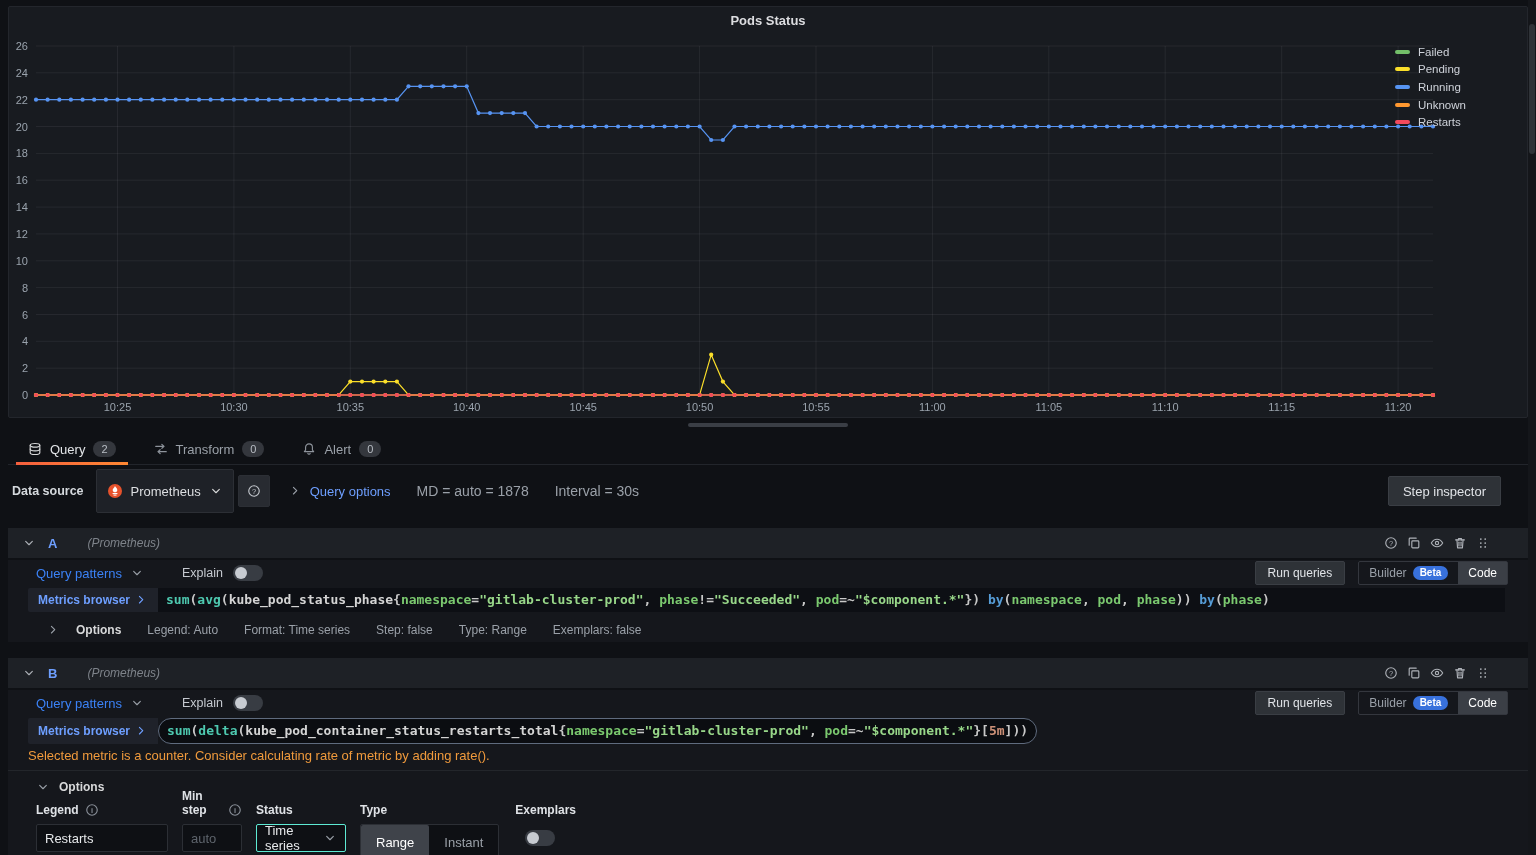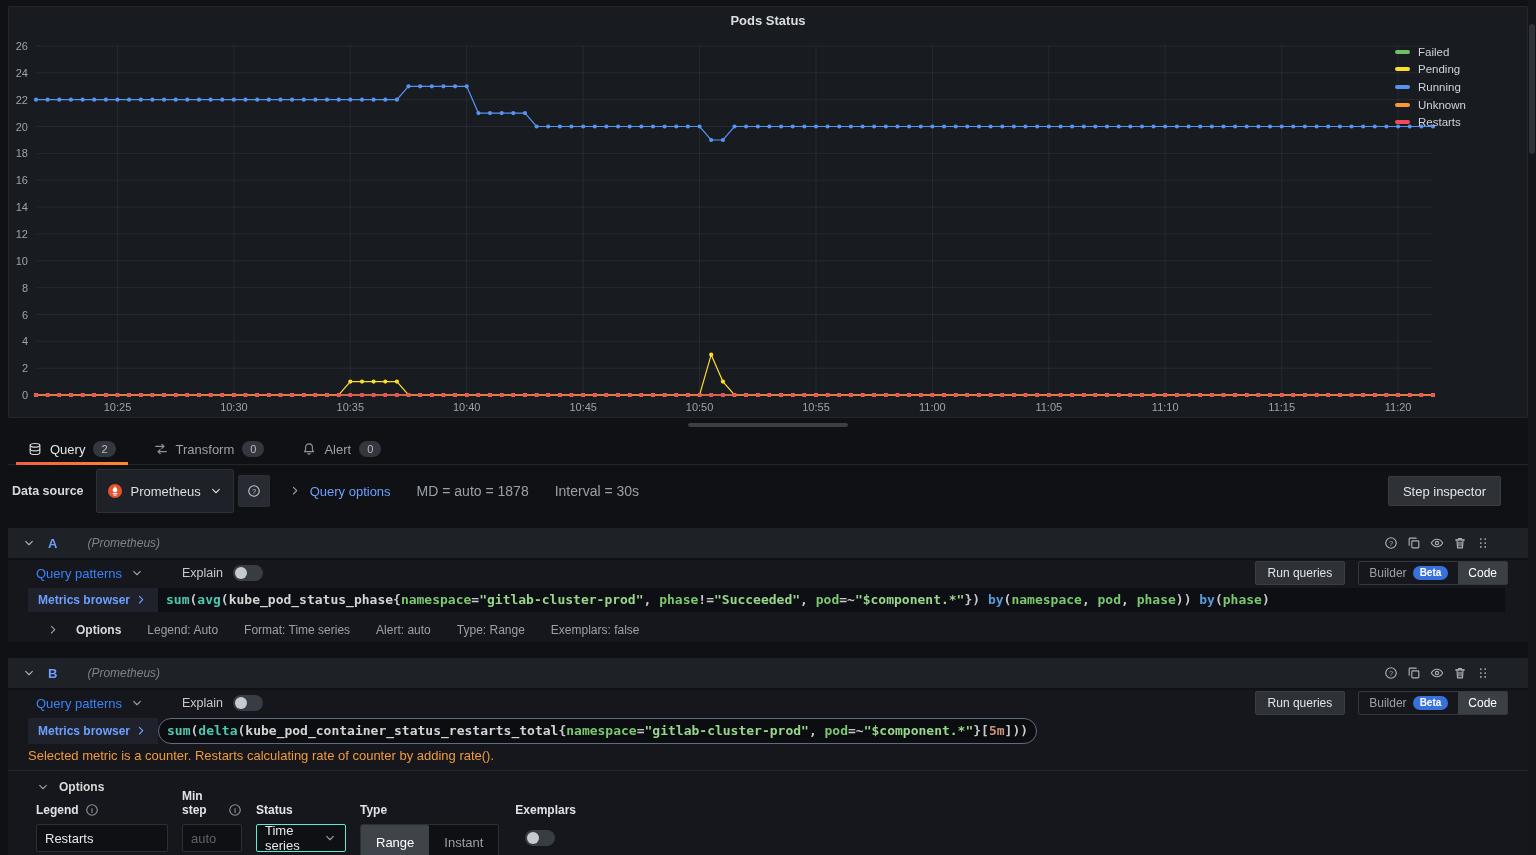--- a/index.html
+++ b/index.html
@@ -973,21 +973,21 @@
       <div class="qsummary">
         <span class="icon">
             <svg width="14" height="14" viewBox="0 0 16 16" fill="none" stroke="currentColor" stroke-width="1.3" stroke-linecap="round" stroke-linejoin="round">
               <path d="M6.2 3.8 10 7.6l-3.8 3.8"></path>
             </svg>
           </span>
         <span class="opt-title">Options</span>
         <span id="summary-a" style="display:flex;gap:26px">
             <span>Legend: Auto</span>
             <span>Format: Time series</span>
-            <span>Alert: auto</span>
+            <span>Step: false</span>
             <span>Type: Range</span>
             <span>Exemplars: false</span>
           </span>
       </div>
     </div>
   </div>
 
   <div class="qrow b">
     <div class="qhead">
       <span class="icon">
@@ -1065,21 +1065,21 @@
         <button class="mbrowser">
           <span>Metrics browser</span>
           <span class="icon">
               <svg width="14" height="14" viewBox="0 0 16 16" fill="none" stroke="currentColor" stroke-width="1.3" stroke-linecap="round" stroke-linejoin="round">
                 <path d="M6.2 3.8 10 7.6l-3.8 3.8"></path>
               </svg>
             </span>
         </button>
         <div class="code focused" id="expr-b"><span class="tk-fn">sum</span><span class="tk-p">(</span><span class="tk-fn">delta</span><span class="tk-p">(</span><span class="tk-metric">kube_pod_container_status_restarts_total</span><span class="tk-p">{</span><span class="tk-lbl">namespace</span><span class="tk-p">=</span><span class="tk-str">"gitlab-cluster-prod"</span><span class="tk-p">, </span><span class="tk-lbl">pod</span><span class="tk-p">=~</span><span class="tk-str">"$component.*"</span><span class="tk-p">}</span><span class="tk-p">[</span><span class="tk-dur">5m</span><span class="tk-p">]</span><span class="tk-p">)</span><span class="tk-p">)</span></div>
       </div>
-      <div class="warning">Selected metric is a counter. Restarts calculating rate of counter by adding rate().</div>
+      <div class="warning">Selected metric is a counter. Consider calculating rate of metric by adding rate().</div>
       <div class="opts-divider"></div>
       <div class="opts-head">
         <span class="icon">
             <svg width="14" height="14" viewBox="0 0 16 16" fill="none" stroke="currentColor" stroke-width="1.3" stroke-linecap="round" stroke-linejoin="round">
               <path d="M4.2 6.2 8 10l3.8-3.8"></path>
             </svg>
           </span>
         <span>Options</span>
       </div>
       <div class="fields">

